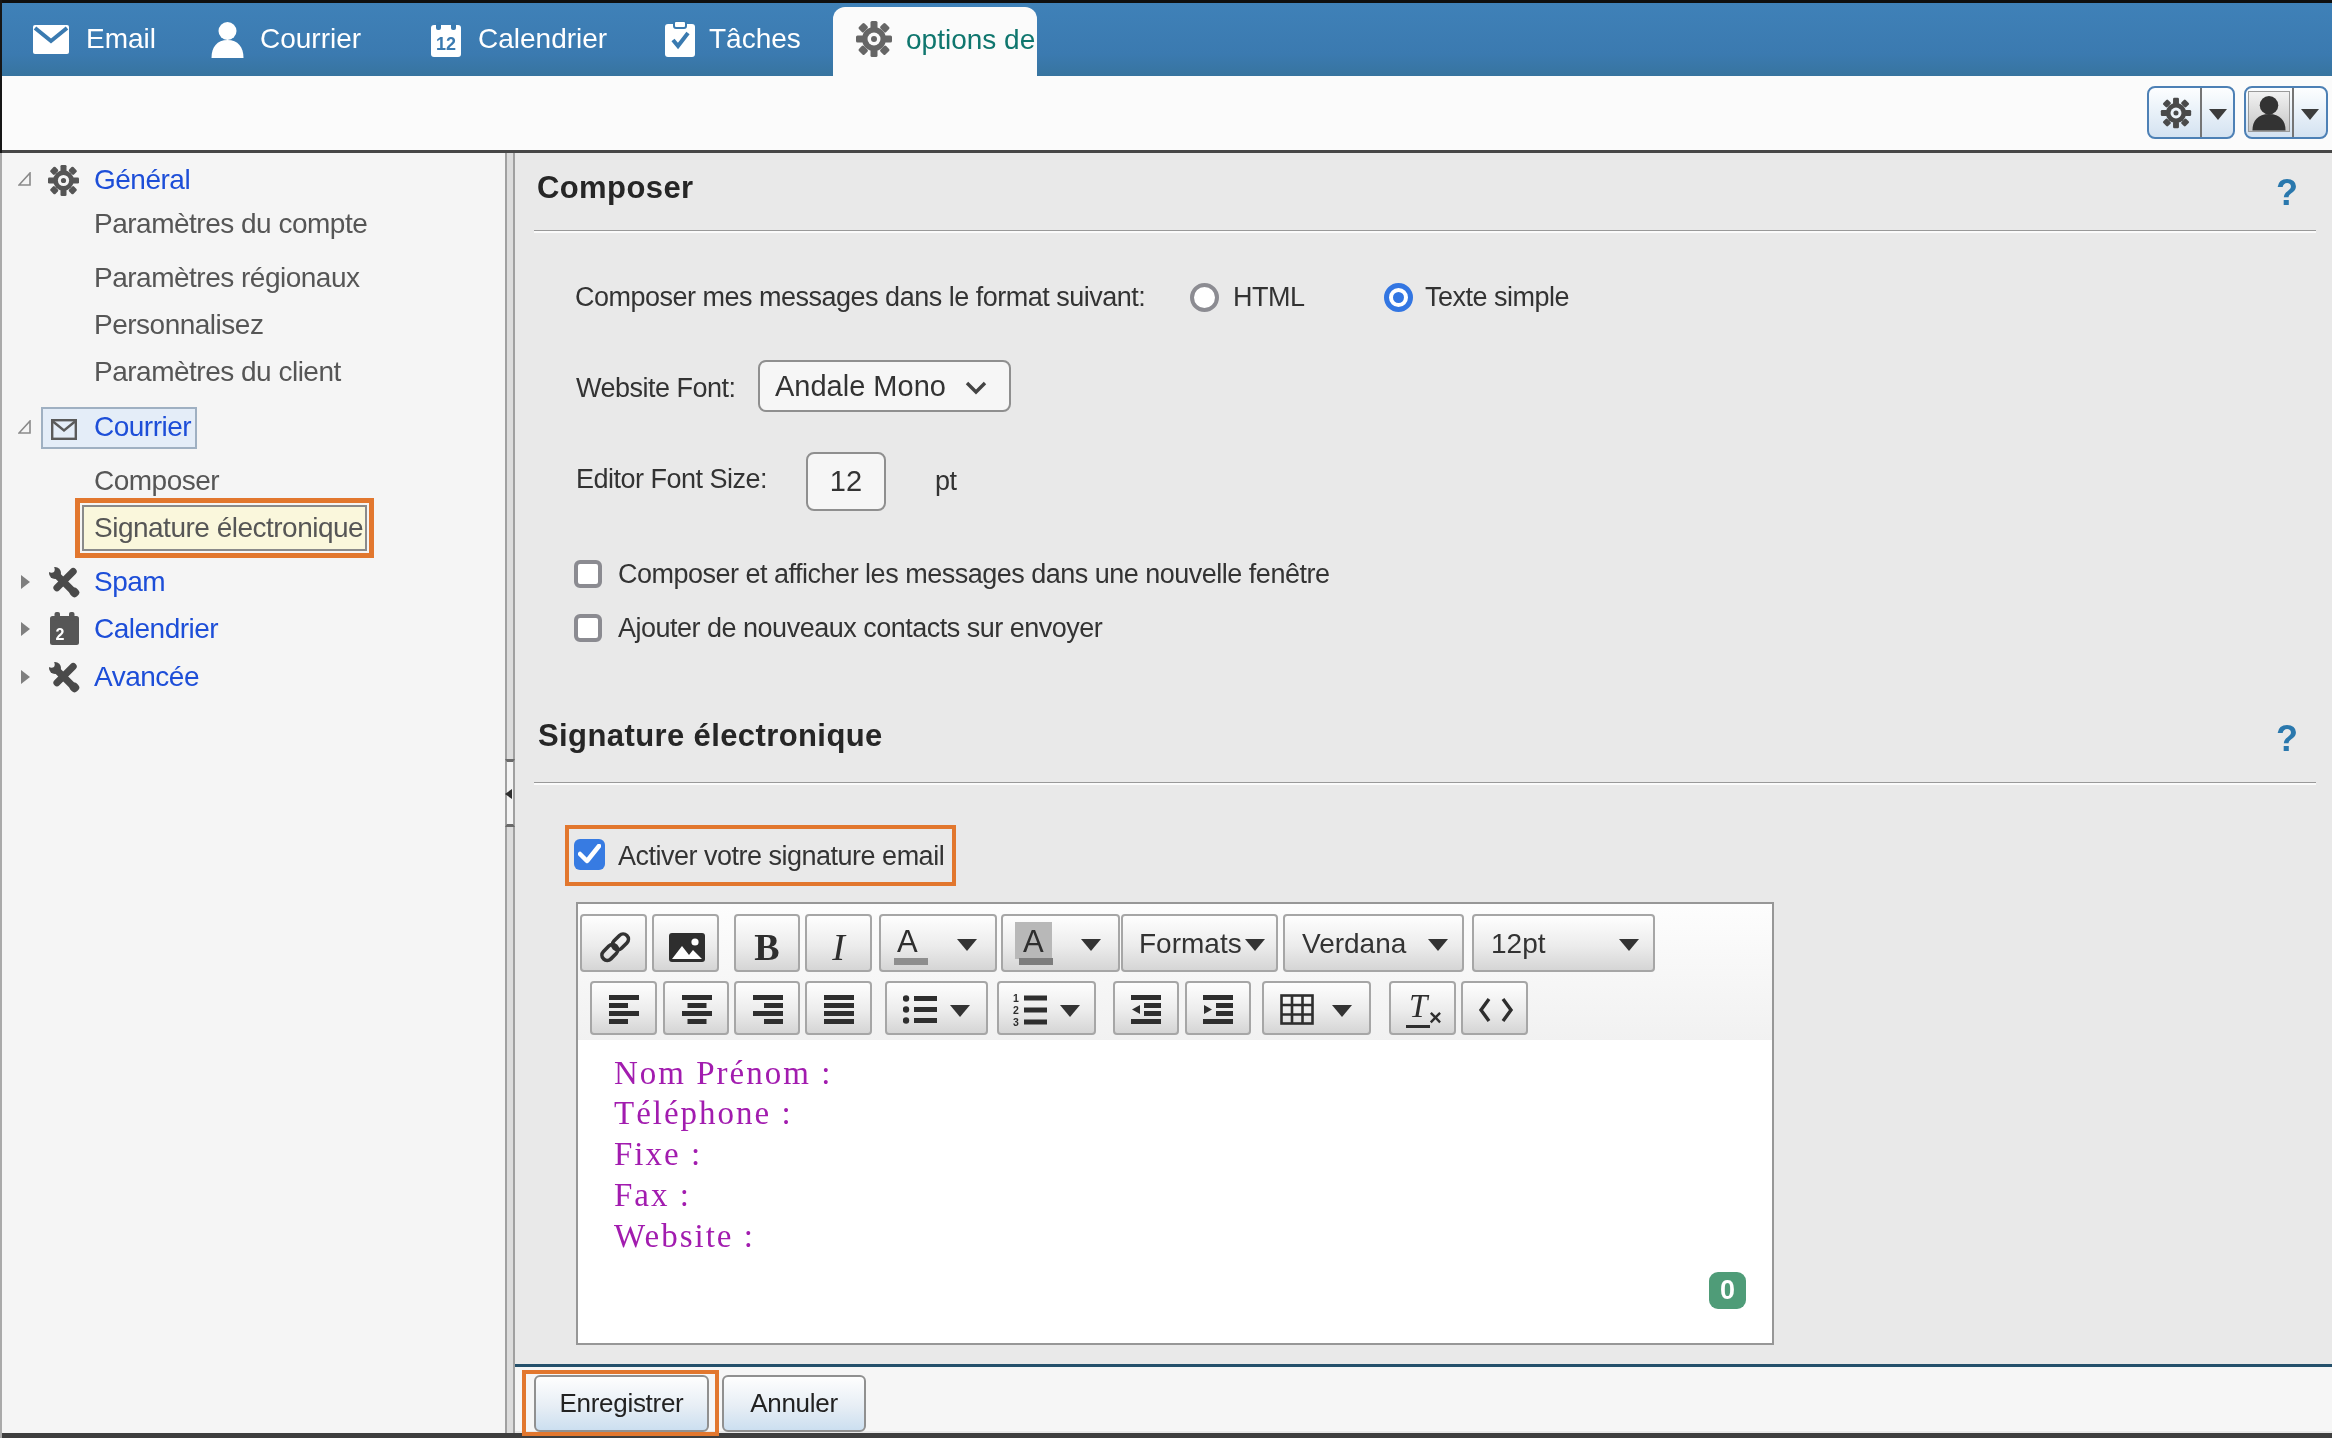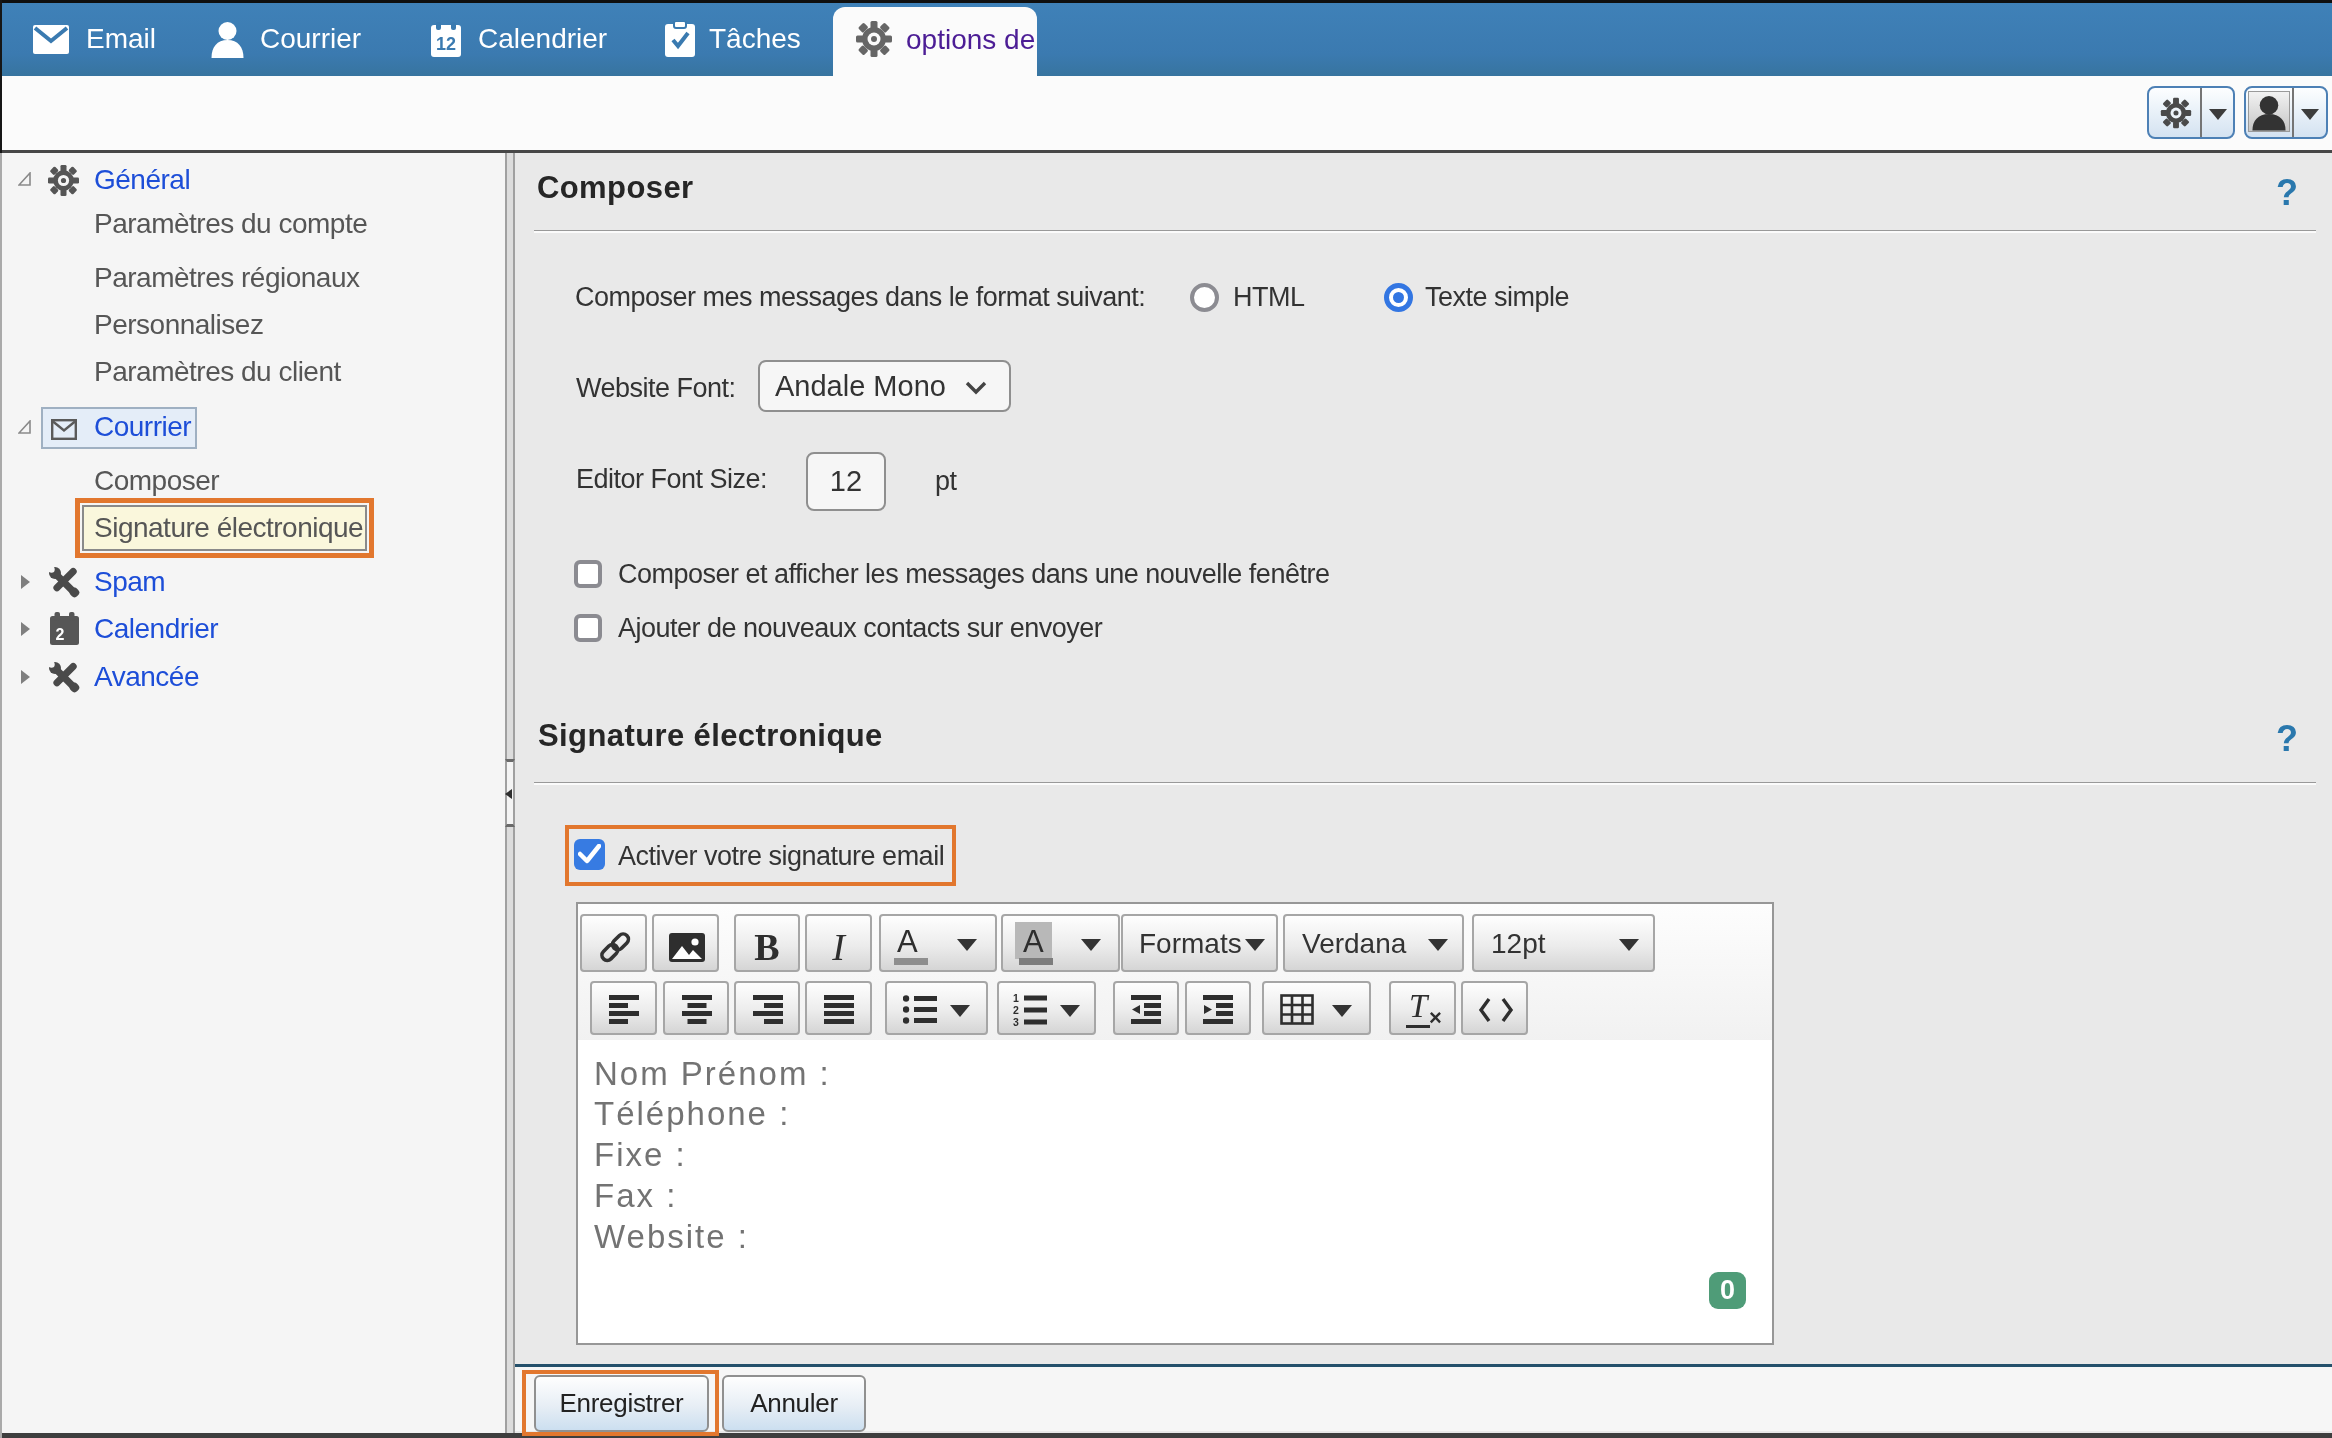--- a/index.html
+++ b/index.html
@@ -42,21 +42,21 @@
   .cb-on { position:absolute; width:31px; height:31px; border-radius:6px; background:#377be2; }
 
   .field { position:absolute; background:#f6f6f6; border:2px solid #8f8f8f; border-radius:8px; color:#333; font-size:29px; }
 
   
   #edbox { left:576px; top:902px; width:1198px; height:443px; border:2px solid #979797; background:linear-gradient(180deg,#fdfdfd 0%,#e8e8e8 55%,#cfcfcf 100%); }
   #edwhite { left:578px; top:1040px; width:1194px; height:303px; background:#fff; }
   .tbtn { position:absolute; border:2px solid #a6a6a6; border-radius:4px; background:linear-gradient(180deg,#fefefe 0%,#ececec 55%,#d5d5d5 100%); }
   .tbtxt { position:absolute; font-size:28px; color:#333; white-space:nowrap; transform:translateY(-50%); }
   .tbarrow { position:absolute; width:0; height:0; border-left:10px solid transparent; border-right:10px solid transparent; border-top:12px solid #333; }
-  .sigline { position:absolute; left:594px; font-size:33px; letter-spacing:2px; color:#737373; white-space:nowrap; }
+  .sigline { position:absolute; left:614px; font-size:33px; letter-spacing:2px; color:#a21caf; white-space:nowrap;font-family:Liberation Serif, serif; }
 
   #badge { left:1709px; top:1272px; width:37px; height:37px; background:#4f9c78; border-radius:9px; color:#fff; font-weight:bold; font-size:27px; text-align:center; line-height:36px; }
 
   
   #footline { left:515px; top:1364px; width:1817px; height:3px; background:#24506b; z-index:0; }
   #footer { left:515px; top:1367px; width:1817px; height:64px; background:#f6f6f6; z-index:0; }
   .btn { position:absolute; z-index:2; border:2px solid #909090; border-radius:6px; background:linear-gradient(180deg,#fefefe 0%,#e7eef5 55%,#ccdff0 100%); font-size:26px; color:#222; text-align:center; letter-spacing:-0.3px; }
   #bottomstrip { left:0; top:1433px; width:2332px; height:5px; background:#3e3e3e; }
   #leftedge1 { left:0; top:0; width:2px; height:153px; background:#161616; }
   #leftedge2 { left:0; top:153px; width:2px; height:1285px; background:#aaa; }
@@ -103,21 +103,21 @@
     <rect x="0" y="15.5" width="8" height="7" rx="1.5"></rect>
     <rect x="28" y="15.5" width="8" height="7" rx="1.5"></rect>
     <rect x="3.2" y="4.2" width="8" height="7" rx="1.5" transform="rotate(-45 7.2 7.7)"></rect>
     <rect x="24.8" y="4.2" width="8" height="7" rx="1.5" transform="rotate(45 28.8 7.7)"></rect>
     <rect x="3.2" y="26.8" width="8" height="7" rx="1.5" transform="rotate(45 7.2 30.3)"></rect>
     <rect x="24.8" y="26.8" width="8" height="7" rx="1.5" transform="rotate(-45 28.8 30.3)"></rect>
   </g>
   <circle cx="18" cy="19" r="6.5" fill="#fbfbfb"></circle>
   <circle cx="18" cy="19" r="3" fill="#666"></circle>
 </svg>
-<div class="tabtxt" style="left:906px;top:40px;color:#4c1d95">options de</div>
+<div class="tabtxt" style="left:906px;top:40px;color:#0f766e">options de</div>
 
 <div class="abs" id="strip"></div>
 <div class="abs" id="divline"></div>
 
 <div class="splitbtn" style="left:2147px;width:88px">
   <div class="splitdiv" style="left:51px"></div>
   <svg style="position:absolute;left:11px;top:9px" width="32" height="32" viewBox="0 0 36 38">
     <g fill="#4a4a4a">
       <circle cx="18" cy="19" r="12"></circle>
       <rect x="14.5" y="1" width="7" height="8" rx="1.5"></rect>

